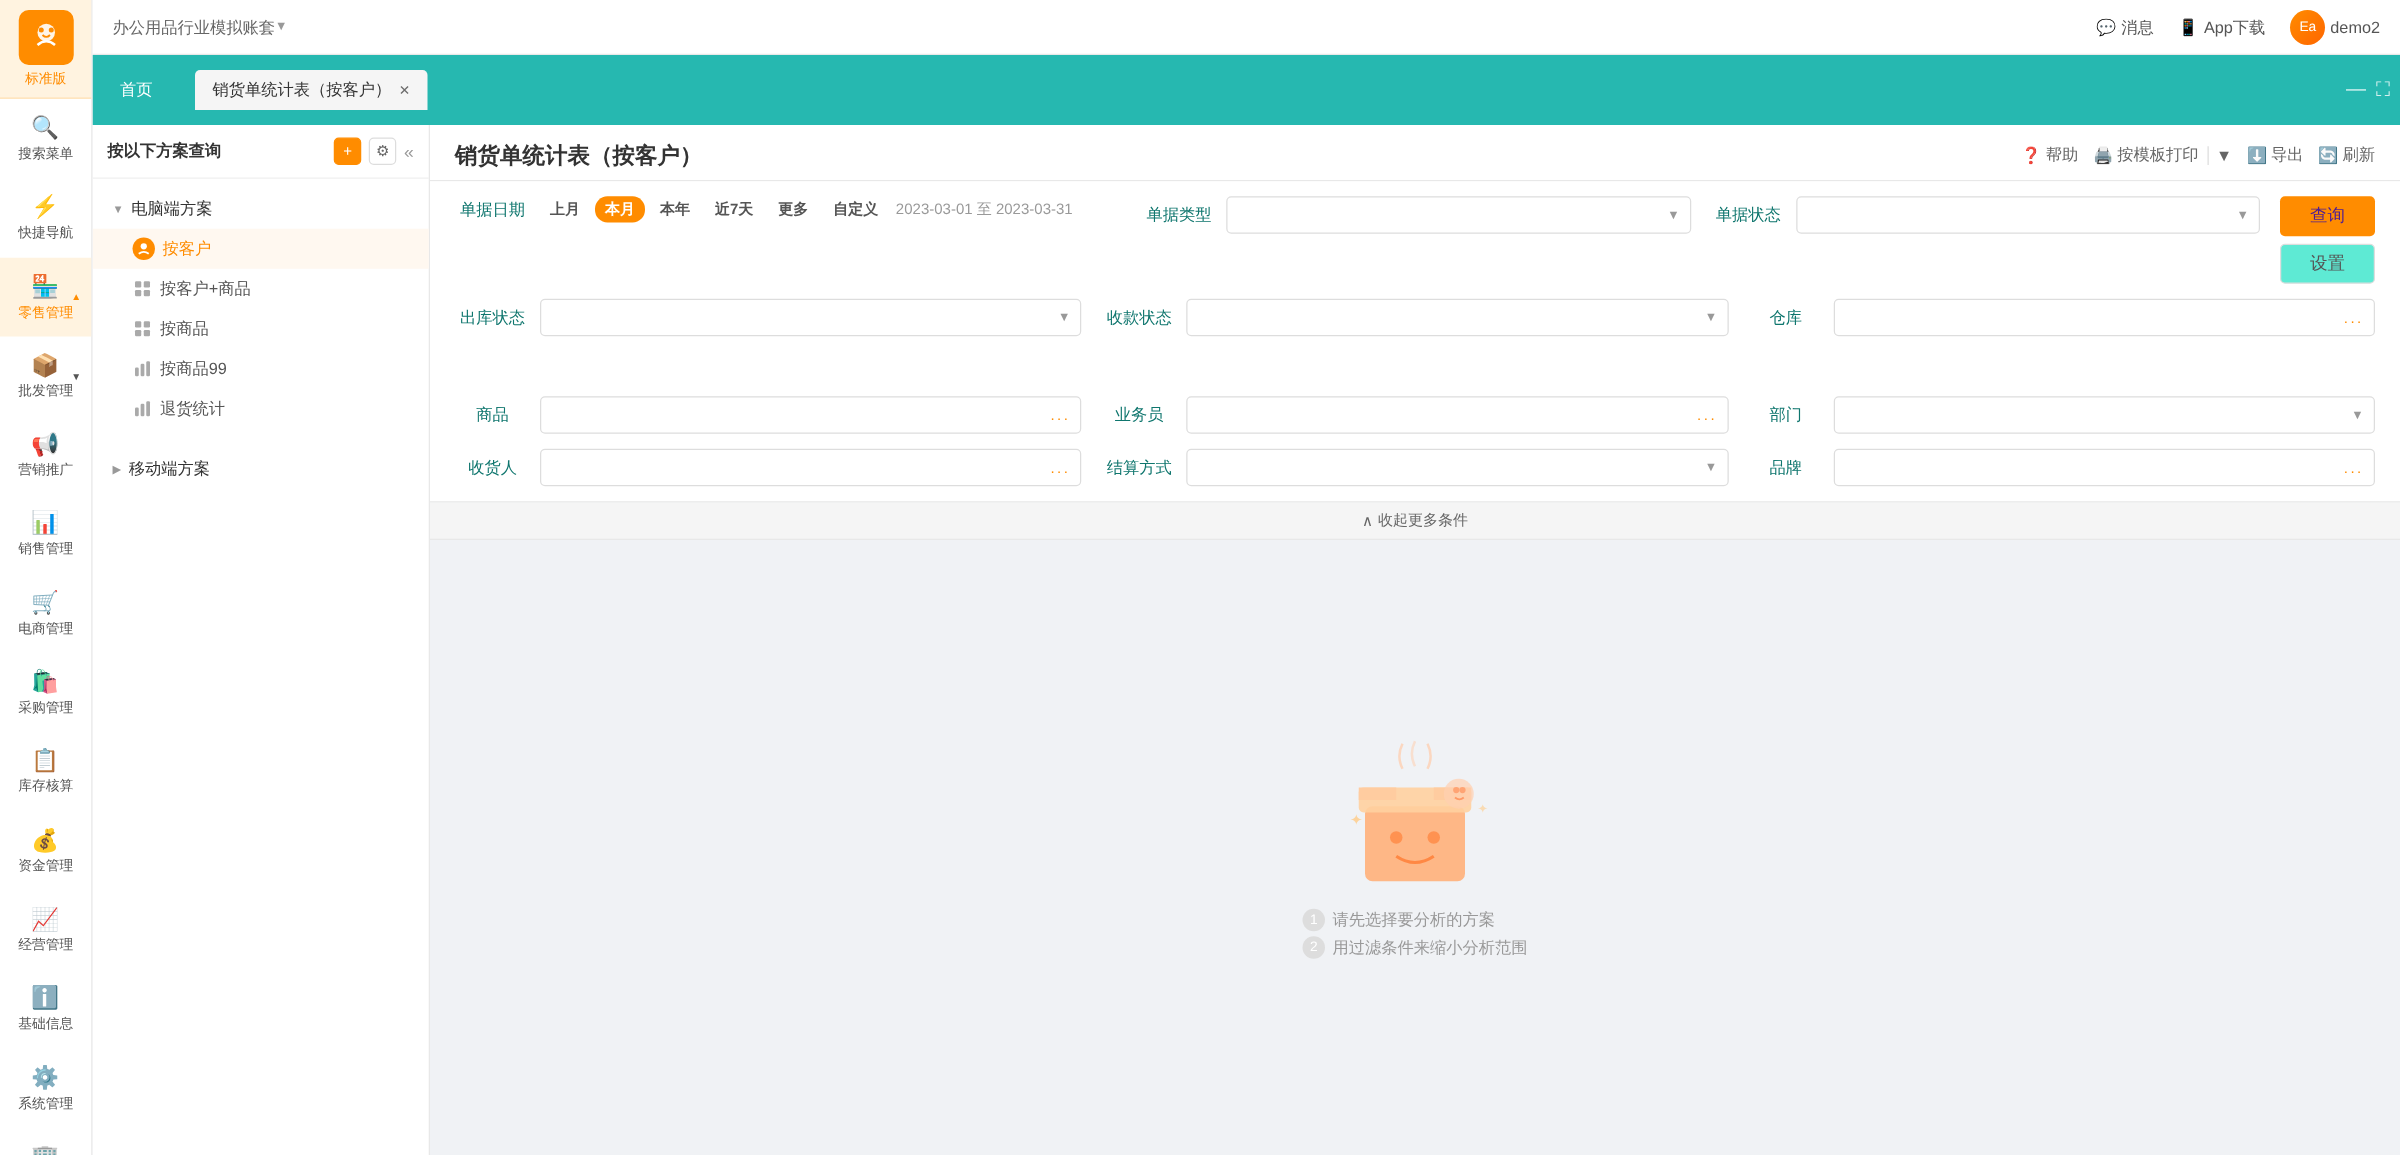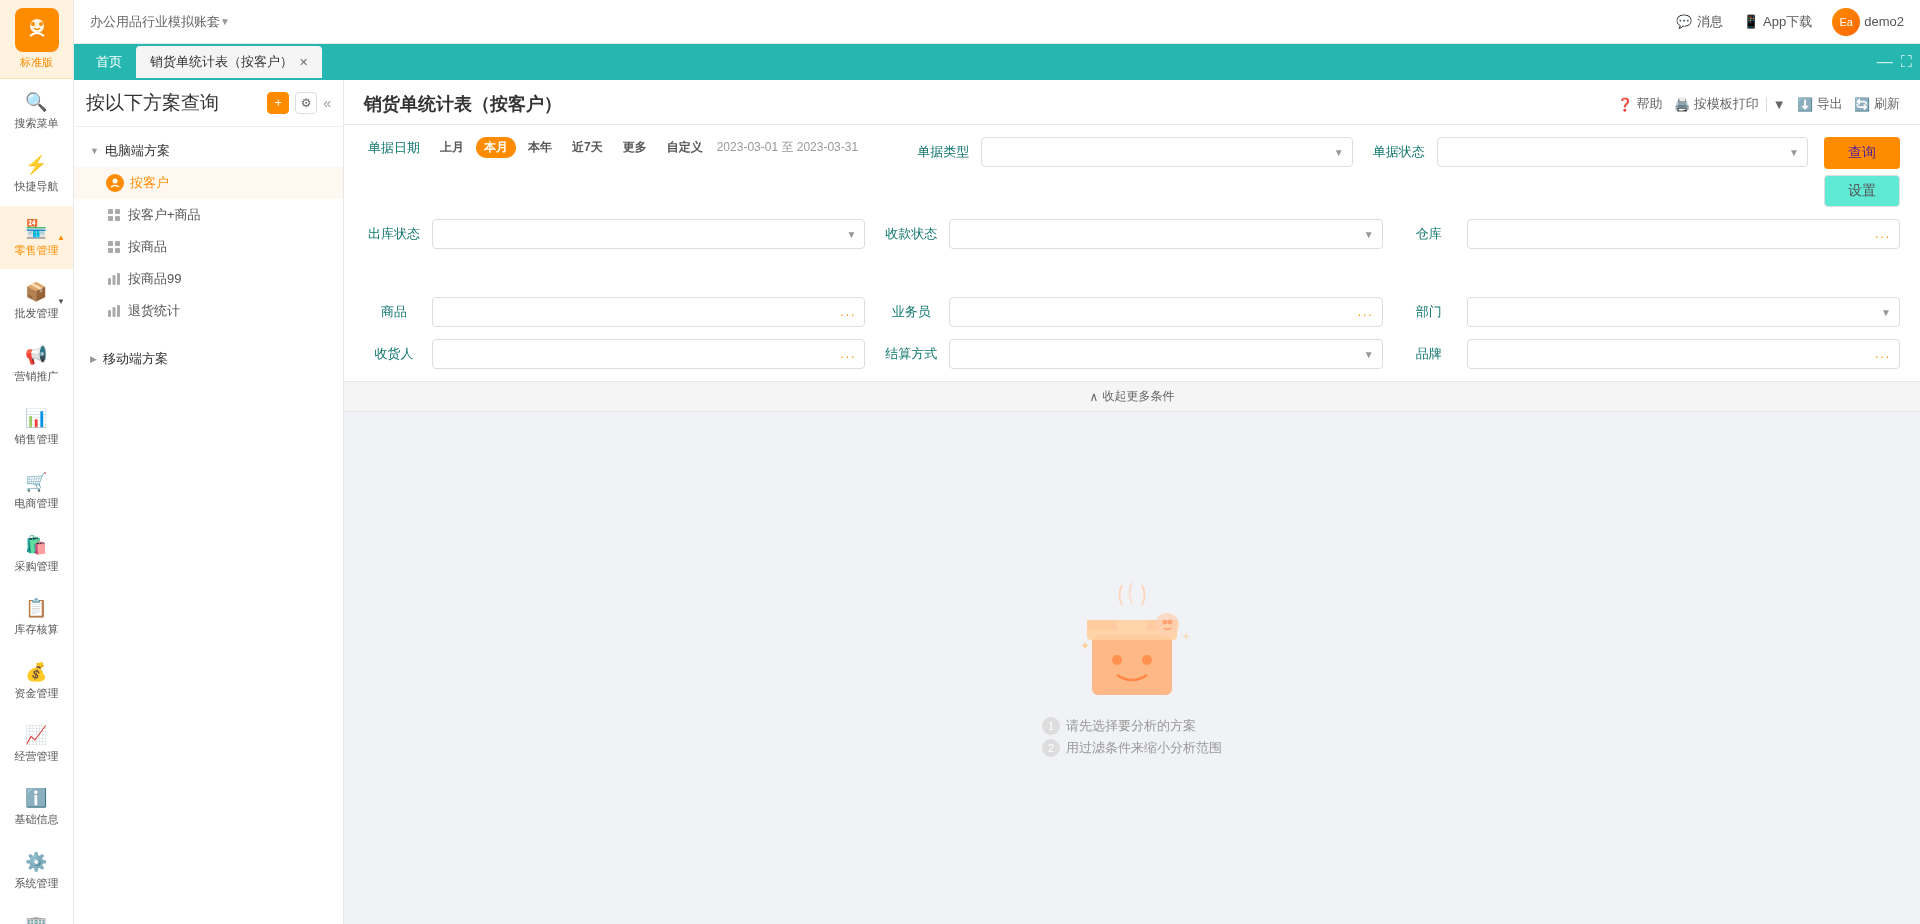--- a/index.html
+++ b/index.html
@@ -26,35 +26,35 @@
     
     .top-header { height: 44px; background: #fff; border-bottom: 1px solid #e8e8e8; display: flex; align-items: center; justify-content: space-between; padding: 0 16px; flex-shrink: 0; }
     .top-header-left { display: flex; align-items: center; gap: 0; }
     .top-header-title { font-size: 13px; color: #666; }
     .top-header-dropdown { color: #999; font-size: 10px; cursor: pointer; }
     .top-header-right { display: flex; align-items: center; gap: 20px; }
     .header-action { display: flex; align-items: center; gap: 4px; color: #555; cursor: pointer; font-size: 13px; }
     .user-avatar { width: 28px; height: 28px; border-radius: 50%; background: linear-gradient(135deg, #ff8c00, #ff6600); display: flex; align-items: center; justify-content: center; color: #fff; font-size: 11px; }
 
     
-    .tab-bar { height: 36px; background: #26b8b0; display: flex; align-items: center; padding: 0 8px; flex-shrink: 0; gap: 0; }
+    .tab-bar { height: 56px; background: #26b8b0; display: flex; align-items: center; padding: 0 8px; flex-shrink: 0; gap: 20px; }
     .tab { height: 32px; padding: 0 14px; border-radius: 4px 4px 0 0; display: flex; align-items: center; gap: 6px; cursor: pointer; font-size: 13px; color: rgba(255,255,255,0.85); }
     .tab.active { background: #f5f5f5; color: #333; }
     .tab.home { background: transparent; color: #fff; }
     .tab .close-btn { font-size: 11px; cursor: pointer; opacity: 0.7; }
     .tab-window-controls { margin-left: auto; display: flex; gap: 8px; }
     .tab-win-btn { color: #fff; font-size: 16px; cursor: pointer; opacity: 0.8; }
 
     
     .content-area { flex: 1; display: flex; overflow: hidden; background: #f0f2f5; }
 
     
     .left-panel { width: 270px; background: #fff; border-right: 1px solid #e8e8e8; flex-shrink: 0; display: flex; flex-direction: column; }
     .left-panel-header { padding: 10px 12px; display: flex; align-items: center; justify-content: space-between; border-bottom: 1px solid #f0f0f0; }
-    .left-panel-title { font-size: 19px; color: #333; font-weight: 400; }
+    .left-panel-title { font-size: 13px; color: #333; font-weight: 700; }
     .left-panel-actions { display: flex; gap: 6px; align-items: center; }
     .panel-action-btn { width: 22px; height: 22px; border: 1px solid #ddd; border-radius: 4px; display: flex; align-items: center; justify-content: center; cursor: pointer; font-size: 12px; color: #666; background: #fff; }
     .panel-action-btn.orange { background: #ff8c00; border-color: #ff8c00; color: #fff; }
     .collapse-btn { color: #999; cursor: pointer; font-size: 14px; }
     .tree-section { padding: 8px 0; }
     .tree-item { padding: 7px 12px 7px 16px; display: flex; align-items: center; gap: 6px; cursor: pointer; font-size: 13px; color: #555; }
     .tree-item.section-header { font-weight: 500; color: #333; }
     .tree-item .tree-arrow { font-size: 9px; color: #999; }
     .tree-sub-item { padding: 7px 12px 7px 32px; display: flex; align-items: center; gap: 6px; cursor: pointer; font-size: 13px; color: #555; }
     .tree-sub-item.active { color: #ff8c00; background: #fff8f0; }

